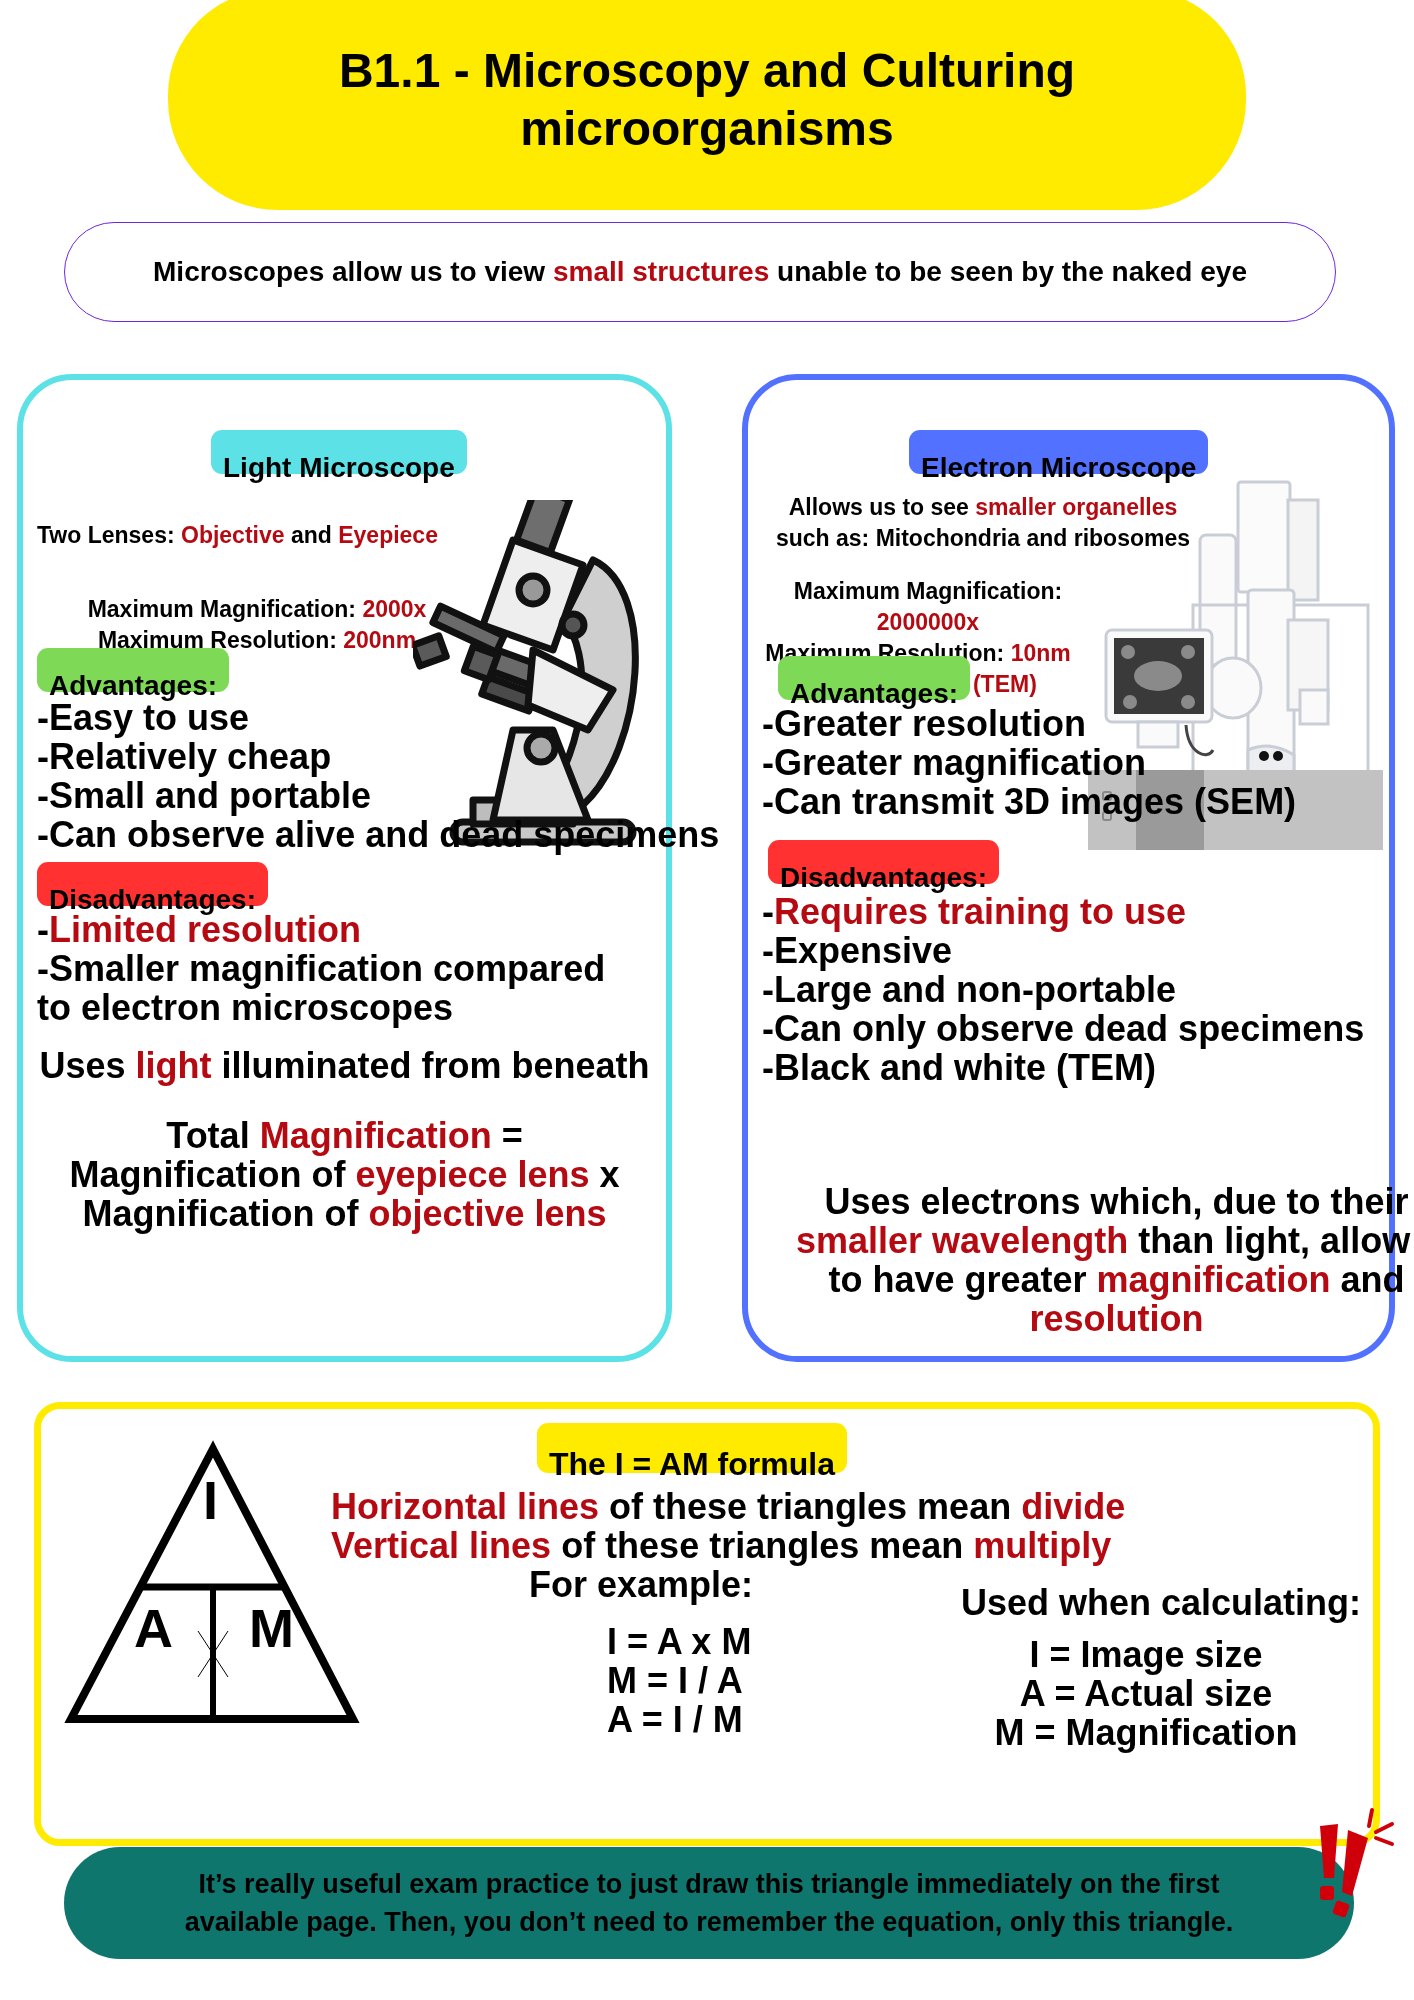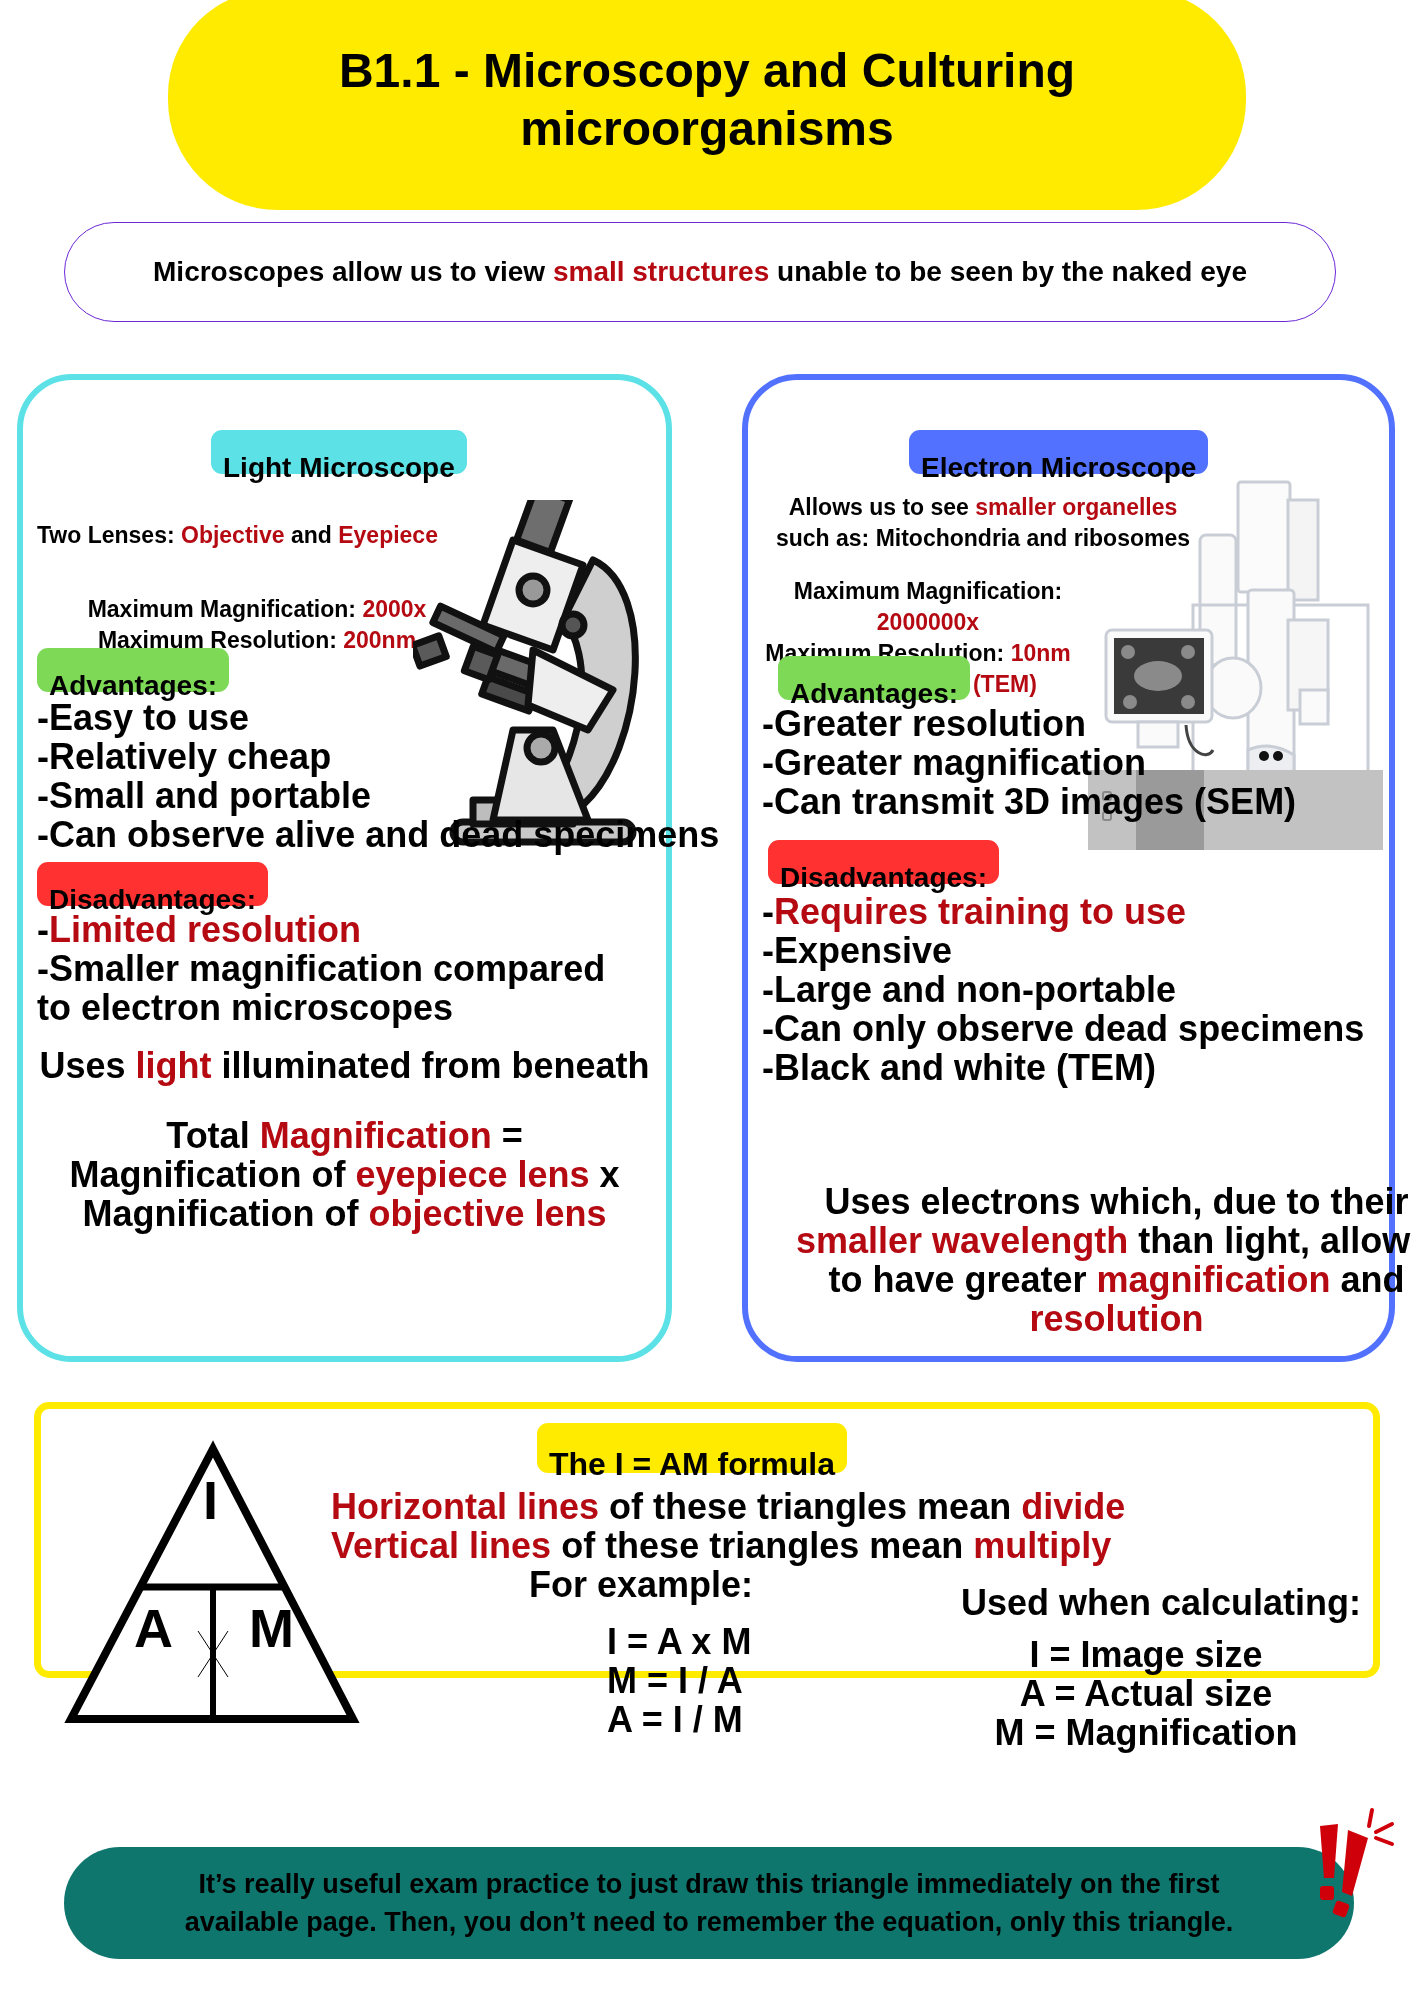--- a/index.html
+++ b/index.html
@@ -23,21 +23,21 @@
   .tag.blue { background: #5271ff; }
   .tag.green { background: #7ed957; }
   .tag.redbg { background: #ff3131; }
   .tag.yellow { background: #ffeb00; }
 
   .txt { position: absolute; white-space: nowrap; }
   .small { font-size: 23px; line-height: 31px; }
   .mid { font-size: 36px; line-height: 39px; }
   .center { text-align: center; }
 
-  .formula-box { left: 34px; top: 1402px; width: 1346px; height: 276px; border: 7px solid #ffeb00; border-radius: 15px; }
+  .formula-box { left: 34px; top: 1402px; width: 1346px; height: 444px; border: 7px solid #ffeb00; border-radius: 26px; }
 
   .bottom-pill { left: 64px; top: 1847px; width: 1290px; height: 112px; background: #0f766e; border-radius: 56px; display: flex; flex-direction: column; align-items: center; justify-content: center; font-size: 27px; line-height: 38px; text-align: left; }
 </style>
 </head>
 <body>
 
 <div class="abs title-pill">
   <div class="t">B1.1 - Microscopy and Culturing</div>
   <div class="t">microorganisms</div>
 </div>

